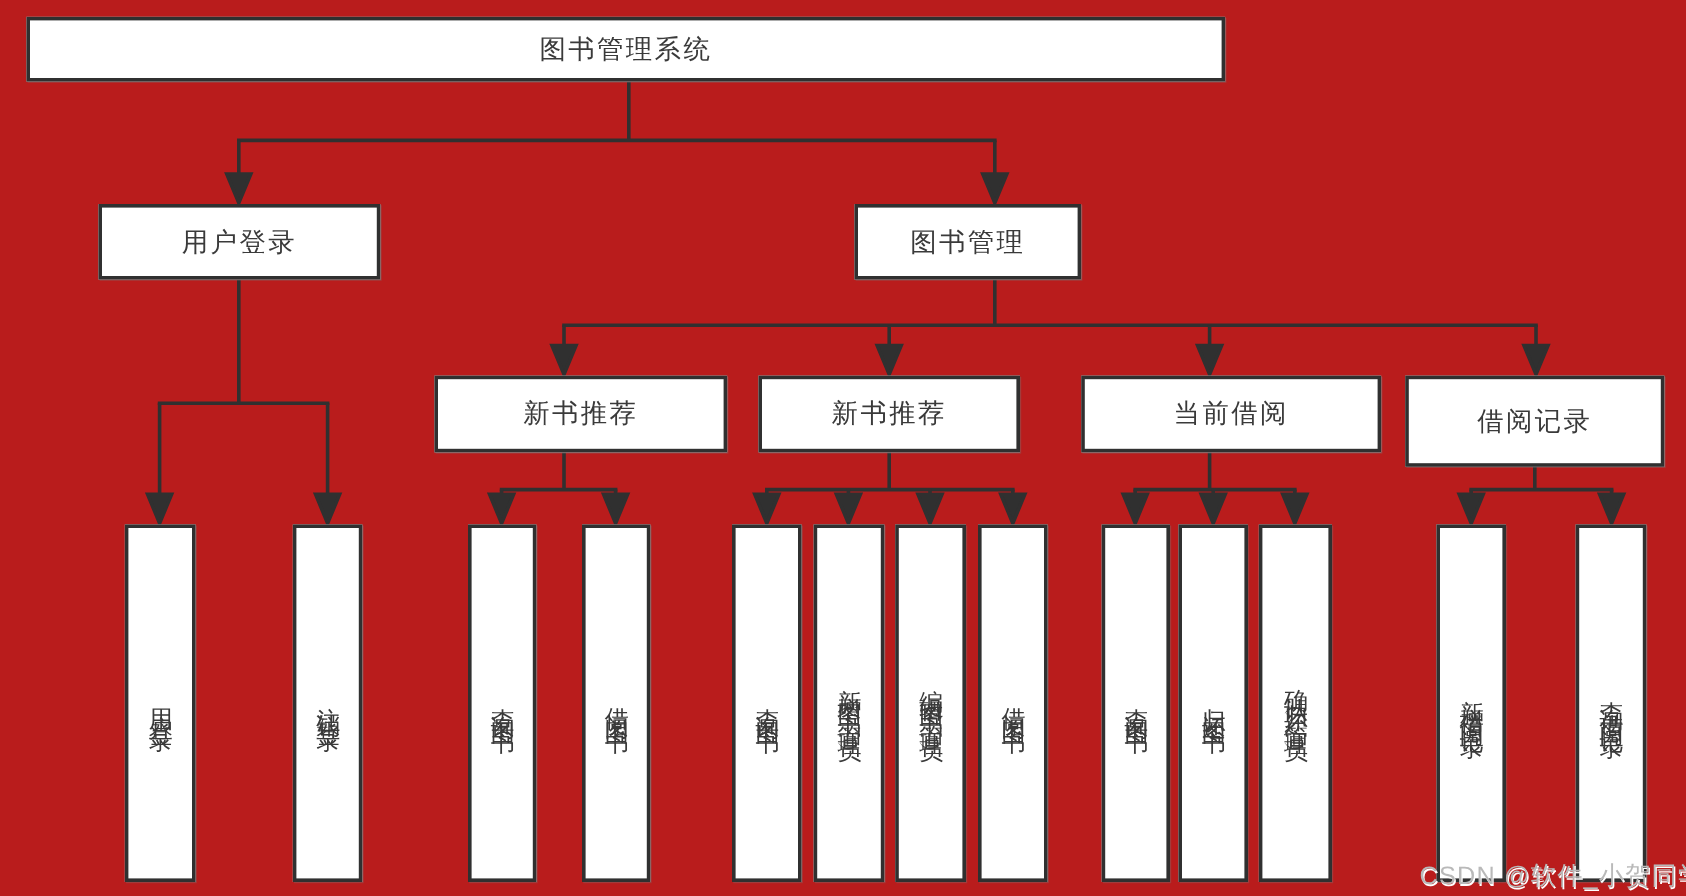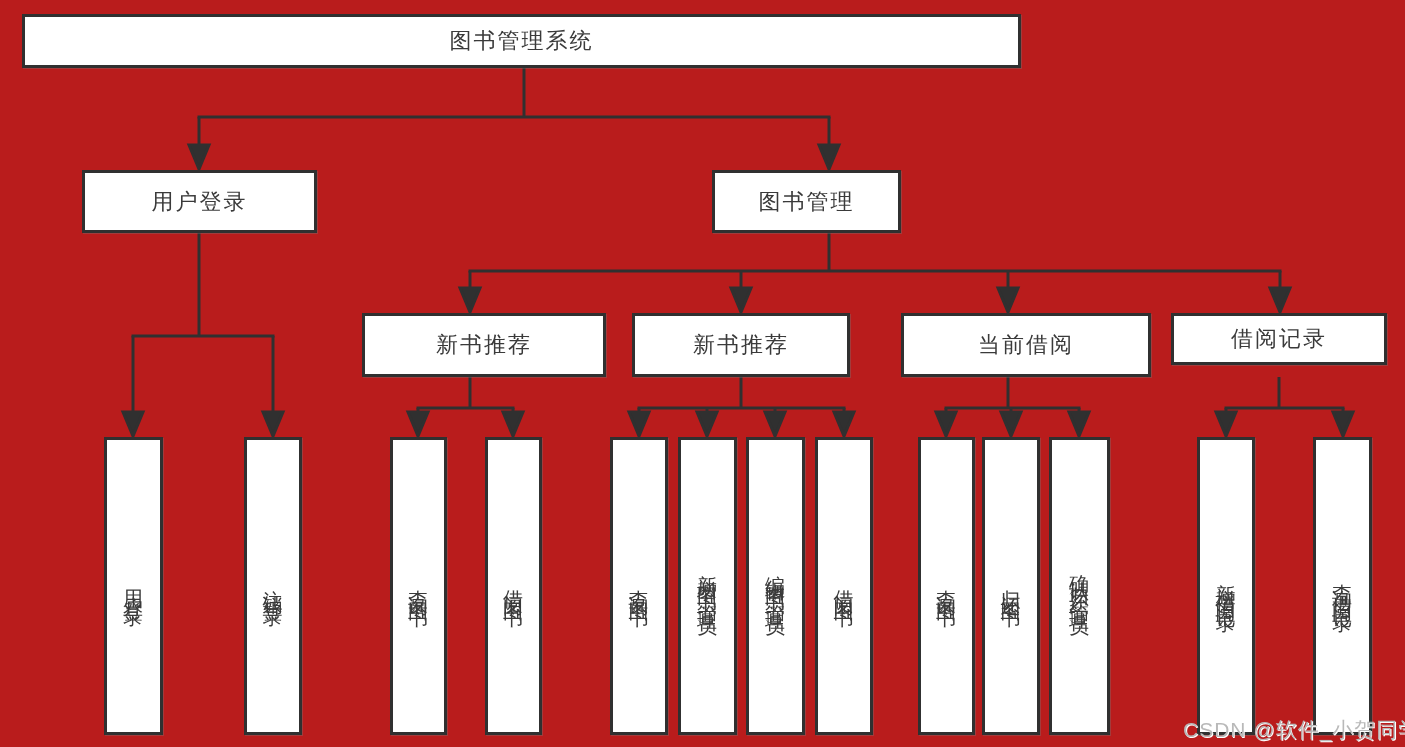--- a/index.html
+++ b/index.html
@@ -132,21 +132,21 @@
 
   <div class="node hbox" style="left:362px;top:313px;width:244px;height:64px">
     <span>新书推荐</span>
   </div>
   <div class="node hbox" style="left:632px;top:313px;width:218px;height:64px">
     <span>新书推荐</span>
   </div>
   <div class="node hbox" style="left:901px;top:313px;width:250px;height:64px">
     <span>当前借阅</span>
   </div>
-  <div class="node hbox" style="left:1171px;top:313px;width:216px;height:52px">
+  <div class="node hbox" style="left:1171px;top:313px;width:216px;height:76px">
     <span>借阅记录</span>
   </div>
 
   <div class="node vbox" style="left:104px;top:437px;width:59px;height:298px">
     <span class="vtext">用户登录</span>
   </div>
   <div class="node vbox" style="left:244px;top:437px;width:58px;height:298px">
     <span class="vtext">注销登录</span>
   </div>
 

